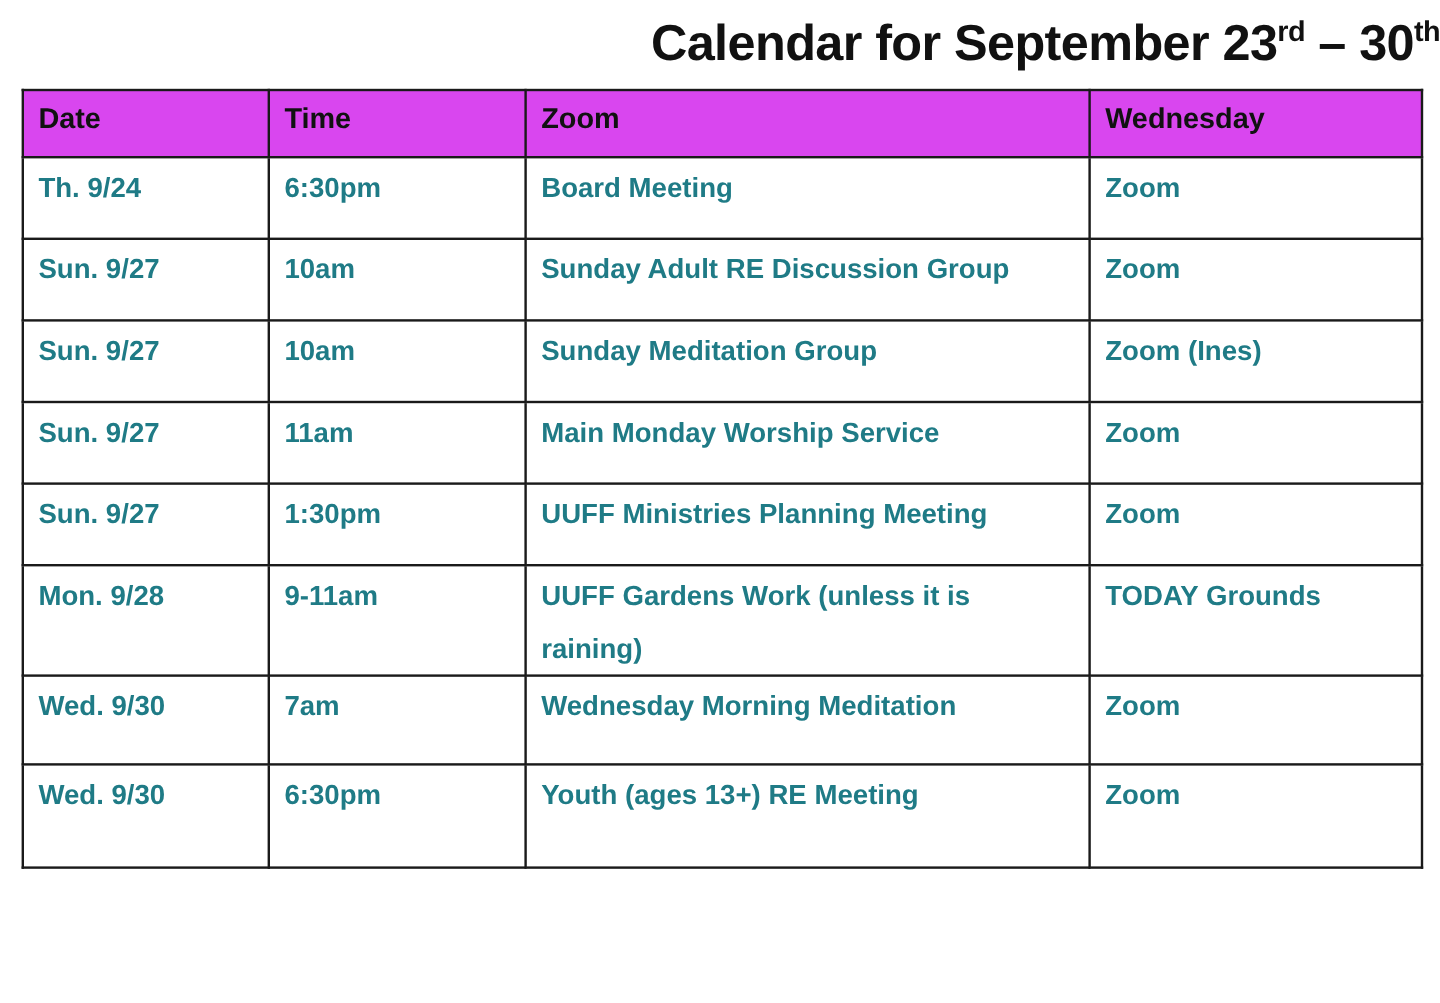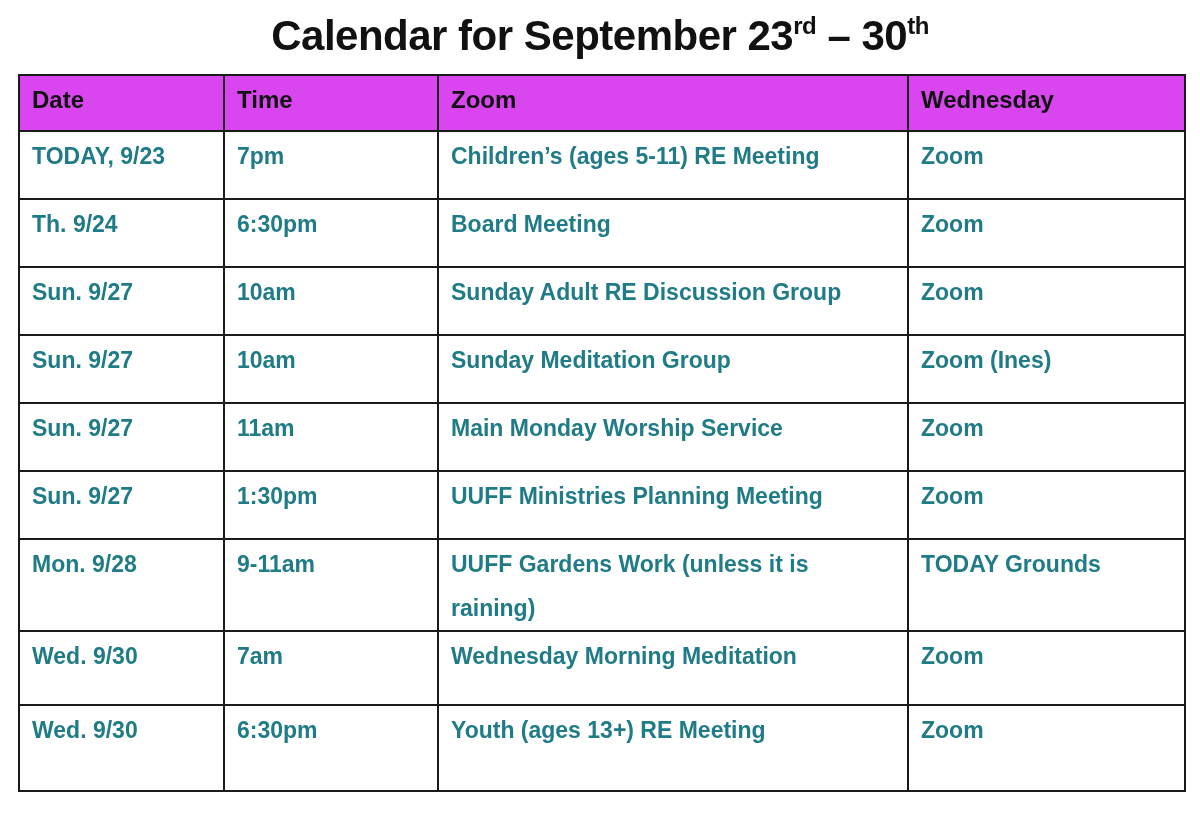--- a/index.html
+++ b/index.html
@@ -1,18 +1,18 @@
 <!DOCTYPE html>
 <html><head>
 <meta charset="utf-8">
 <style>
   html, body { margin: 0; padding: 0; background: #ffffff; }
   body { width: 1200px; height: 836px; position: relative; overflow: hidden; }
   .title {
-    position: absolute; left: 0; top: 12px; width: 1200px; text-align: center;
+    position: absolute; left: 0; top: 12px; width: 1200px; text-align: right;
     font-family: "Liberation Sans", sans-serif; font-weight: bold;
     font-size: 42px; color: #111111; letter-spacing: -0.5px;
   }
   .title sup { font-size: 24px; vertical-align: 16px; line-height: 0; }
   table.cal {
     position: absolute; left: 18px; top: 74px; width: 1166px;
     border-collapse: collapse; table-layout: fixed;
     font-family: "Liberation Sans", sans-serif; font-weight: bold;
   }
   table.cal th, table.cal td {
@@ -43,26 +43,20 @@
     </colgroup>
   <thead>
     <tr>
       <th>Date</th>
       <th>Time</th>
       <th>Zoom</th>
       <th>Wednesday</th>
     </tr>
   </thead>
   <tbody>
-    <tr class="r">
-      <td>TODAY, 9/23</td>
-      <td>7pm</td>
-      <td>Children’s (ages 5-11) RE Meeting</td>
-      <td>Zoom</td>
-    </tr>
     <tr class="r">
       <td>Th. 9/24</td>
       <td>6:30pm</td>
       <td>Board Meeting</td>
       <td>Zoom</td>
     </tr>
     <tr class="r">
       <td>Sun. 9/27</td>
       <td>10am</td>
       <td>Sunday Adult RE Discussion Group</td>

